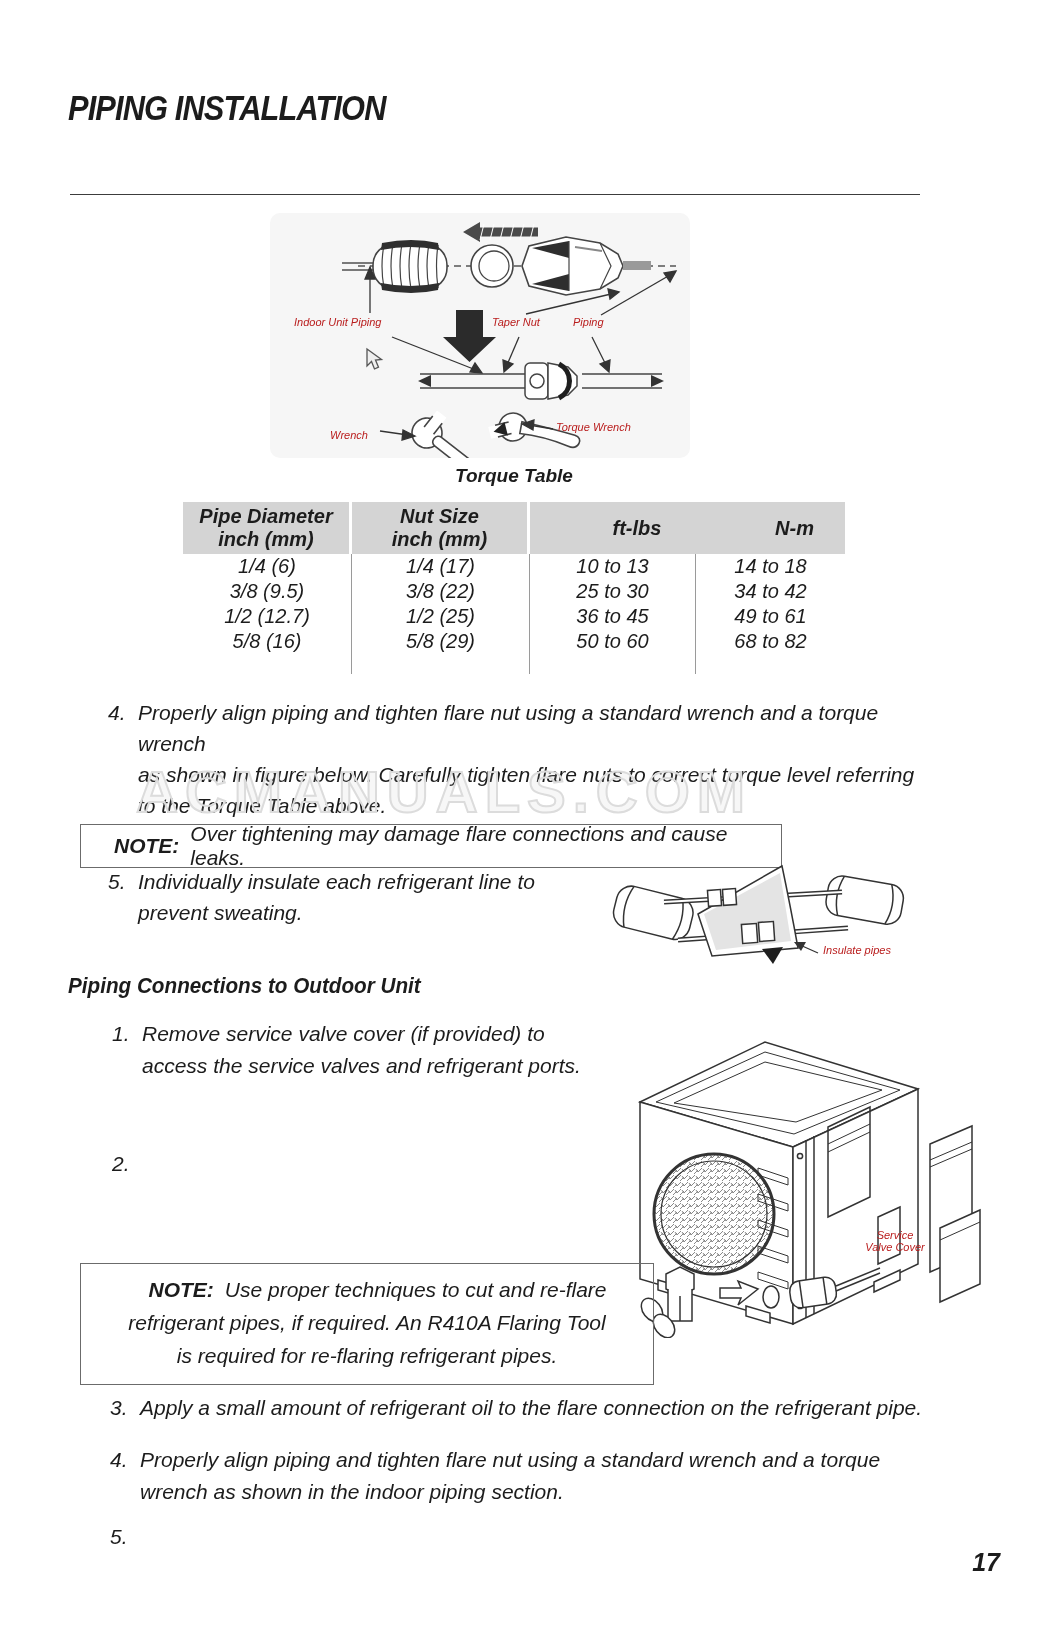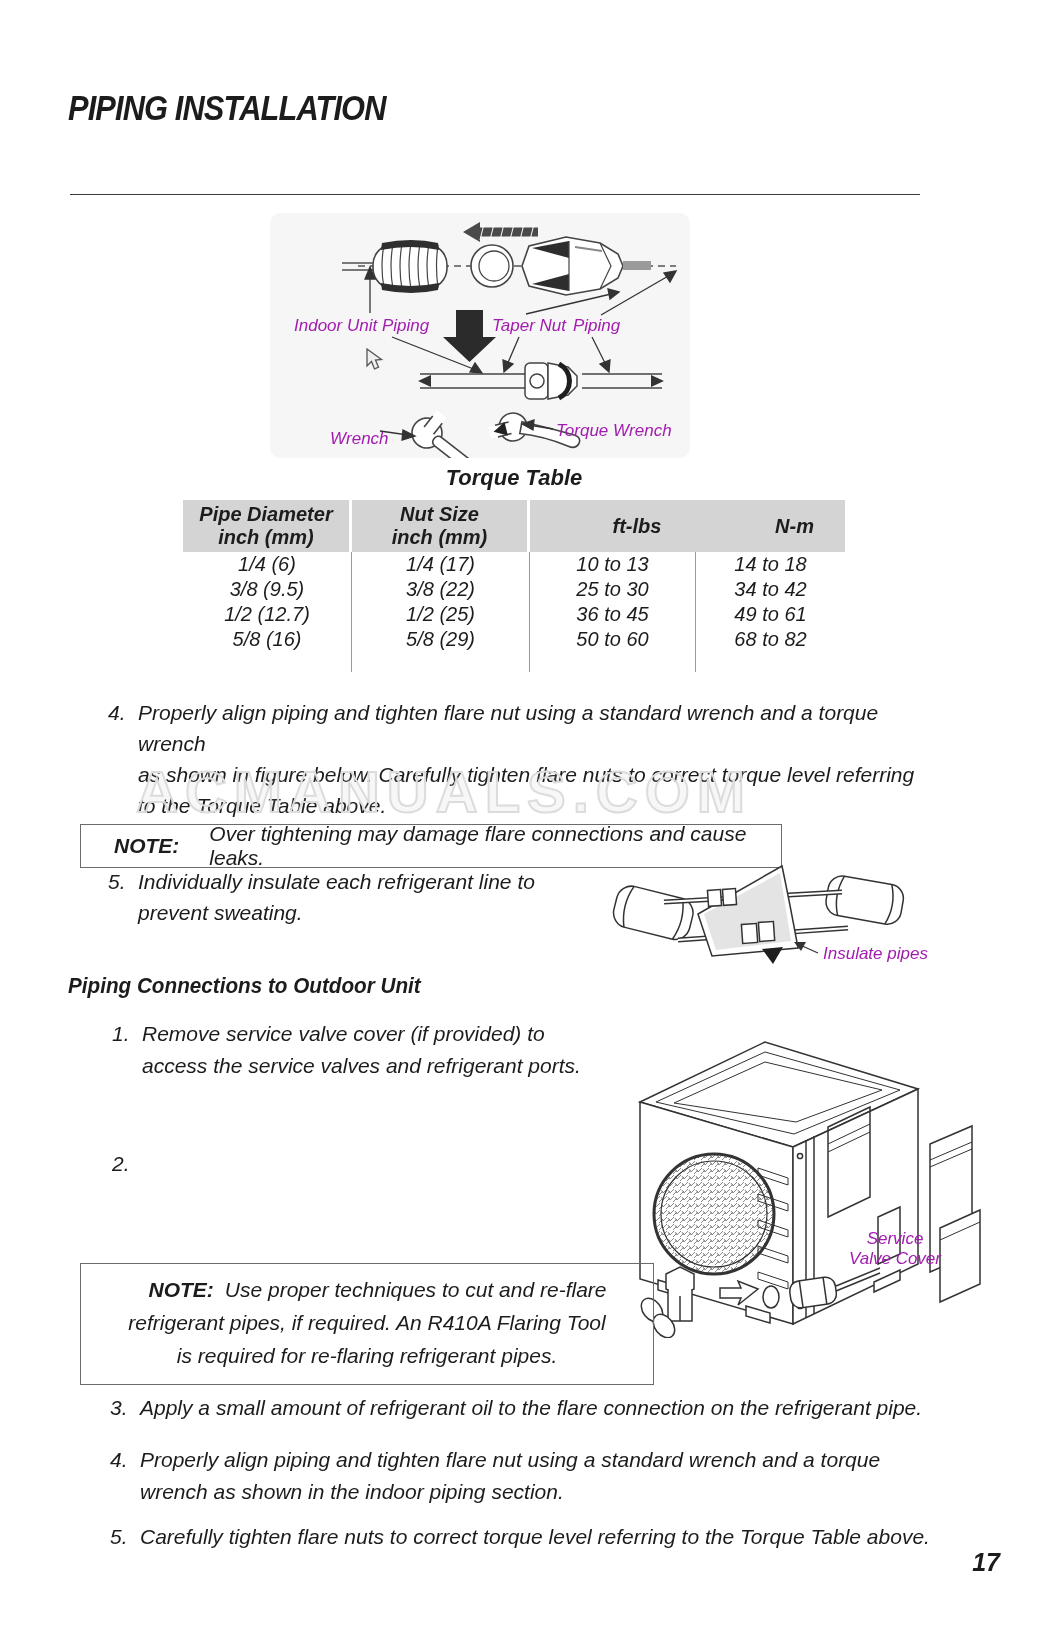--- a/index.html
+++ b/index.html
@@ -7,43 +7,43 @@
         font-family:"Liberation Sans",sans-serif;color:#1c1c1c;overflow:hidden;}
   .abs{position:absolute;}
   .pre{white-space:pre-line;}
 
   .doc-title{left:68px;top:88px;font-size:35px;font-weight:bold;font-style:italic;
              letter-spacing:-1px;transform:scaleX(.88);transform-origin:left;}
   .rule{left:70px;top:194px;width:850px;border-top:1.6px solid #3c3c3c;height:0;}
 
   .fig{background:#f6f6f6;border-radius:10px;}
   #fig-indoor{left:270px;top:213px;width:420px;height:245px;}
-  .fig-label{position:absolute;font-style:italic;font-size:17px;color:#a21caf;white-space:nowrap;}
+  .fig-label{position:absolute;font-style:italic;font-size:11px;color:#b91c1c;white-space:nowrap;}
 
   
   #torque{left:183px;top:465px;width:662px;}
-  .tt-title{text-align:center;font-size:22px;font-weight:bold;font-style:italic;margin-bottom:9px;}
+  .tt-title{text-align:center;font-size:19px;font-weight:bold;font-style:italic;margin-bottom:15px;}
   .tt-head{display:grid;grid-template-columns:169px 178px 315px;background:#d4d4d4;height:52px;}
   .tt-hcell{display:flex;align-items:center;justify-content:center;text-align:center;
             font-weight:bold;font-style:italic;font-size:20px;line-height:23px;white-space:pre-line;}
   .tt-hcell.sep{border-right:3px solid #ffffff;}
   .tt-tight{display:flex;flex-direction:column;justify-content:center;}
   .tt-tight .top{text-align:center;font-weight:bold;font-style:italic;font-size:20px;line-height:22px;}
   .tt-sub{display:grid;grid-template-columns:166px 149px;}
   .tt-sub div{text-align:center;font-weight:bold;font-style:italic;font-size:20px;line-height:24px;padding-left:48px;}
   .tt-body{display:grid;grid-template-columns:169px 178px 166px 149px;height:120px;}
   .tt-col{}
   .tt-col.sep{border-right:1.3px solid #9a9a9a;}
   .tt-col div{text-align:center;font-style:italic;font-size:20px;line-height:25px;}
 
   .step{display:flex;font-style:italic;font-size:21px;color:#1c1c1c;}
   .step .num{width:30px;flex-shrink:0;}
   .lh31{line-height:31px;} .lh32{line-height:32px;}
 
-  .note{border:1.5px solid #6b6b6b;font-size:21px;font-style:italic;gap:19px;}
+  .note{border:1.5px solid #6b6b6b;font-size:21px;font-style:italic;}
   #note1{left:80px;top:824px;width:702px;height:44px;display:flex;align-items:center;padding-left:33px;box-sizing:border-box;}
   #note2{left:80px;top:1263px;width:574px;box-sizing:border-box;padding:9px 12px 12px 12px;
          line-height:33px;text-indent:21px;text-align:center;}
   .note-label{font-weight:bold;margin-right:11px;}
 
   .watermark{left:136px;top:758px;font-size:58px;font-weight:bold;letter-spacing:7px;
              color:rgba(190,190,190,0.12);-webkit-text-stroke:2px #dcdcdc;z-index:50;pointer-events:none;}
 
   #fig-insulate{left:612px;top:852px;width:312px;height:133px;}
   #fig-outdoor{left:628px;top:992px;width:360px;height:346px;}
@@ -340,17 +340,16 @@
   </div>
 
   <div class="abs step lh32" style="left:110px;top:1444px;width:880px;">
     <span class="num">4.</span>
     <span class="pre">Properly align piping and tighten flare nut using a standard wrench and a torque
 wrench as shown in the indoor piping section.</span>
   </div>
 
   <div class="abs step lh32" style="left:110px;top:1521px;width:880px;">
     <span class="num">5.</span>
-    <span class="pre">Carefully tighten flare nuts to correct torque level referring to the Torque Table above.</span>
   </div>
 
   <div class="abs pagenum">17</div>
 </div>
 
 </body></html>

